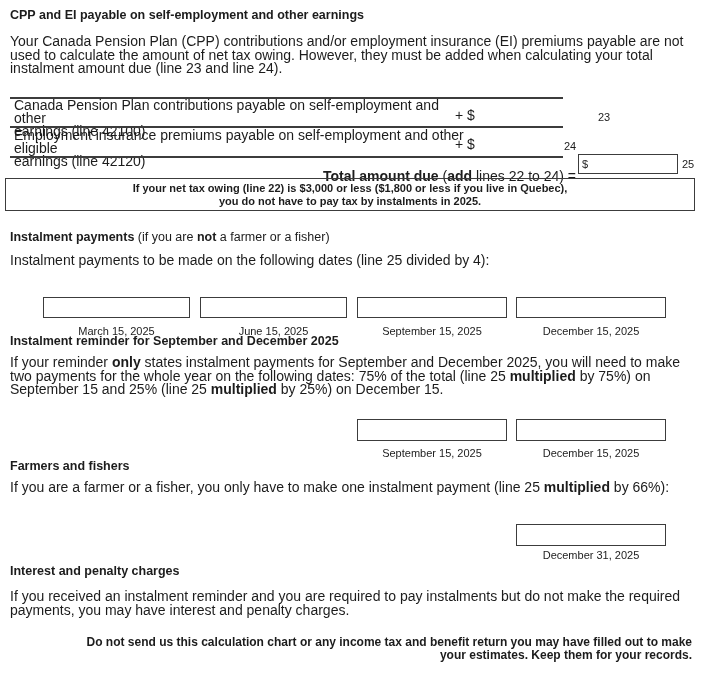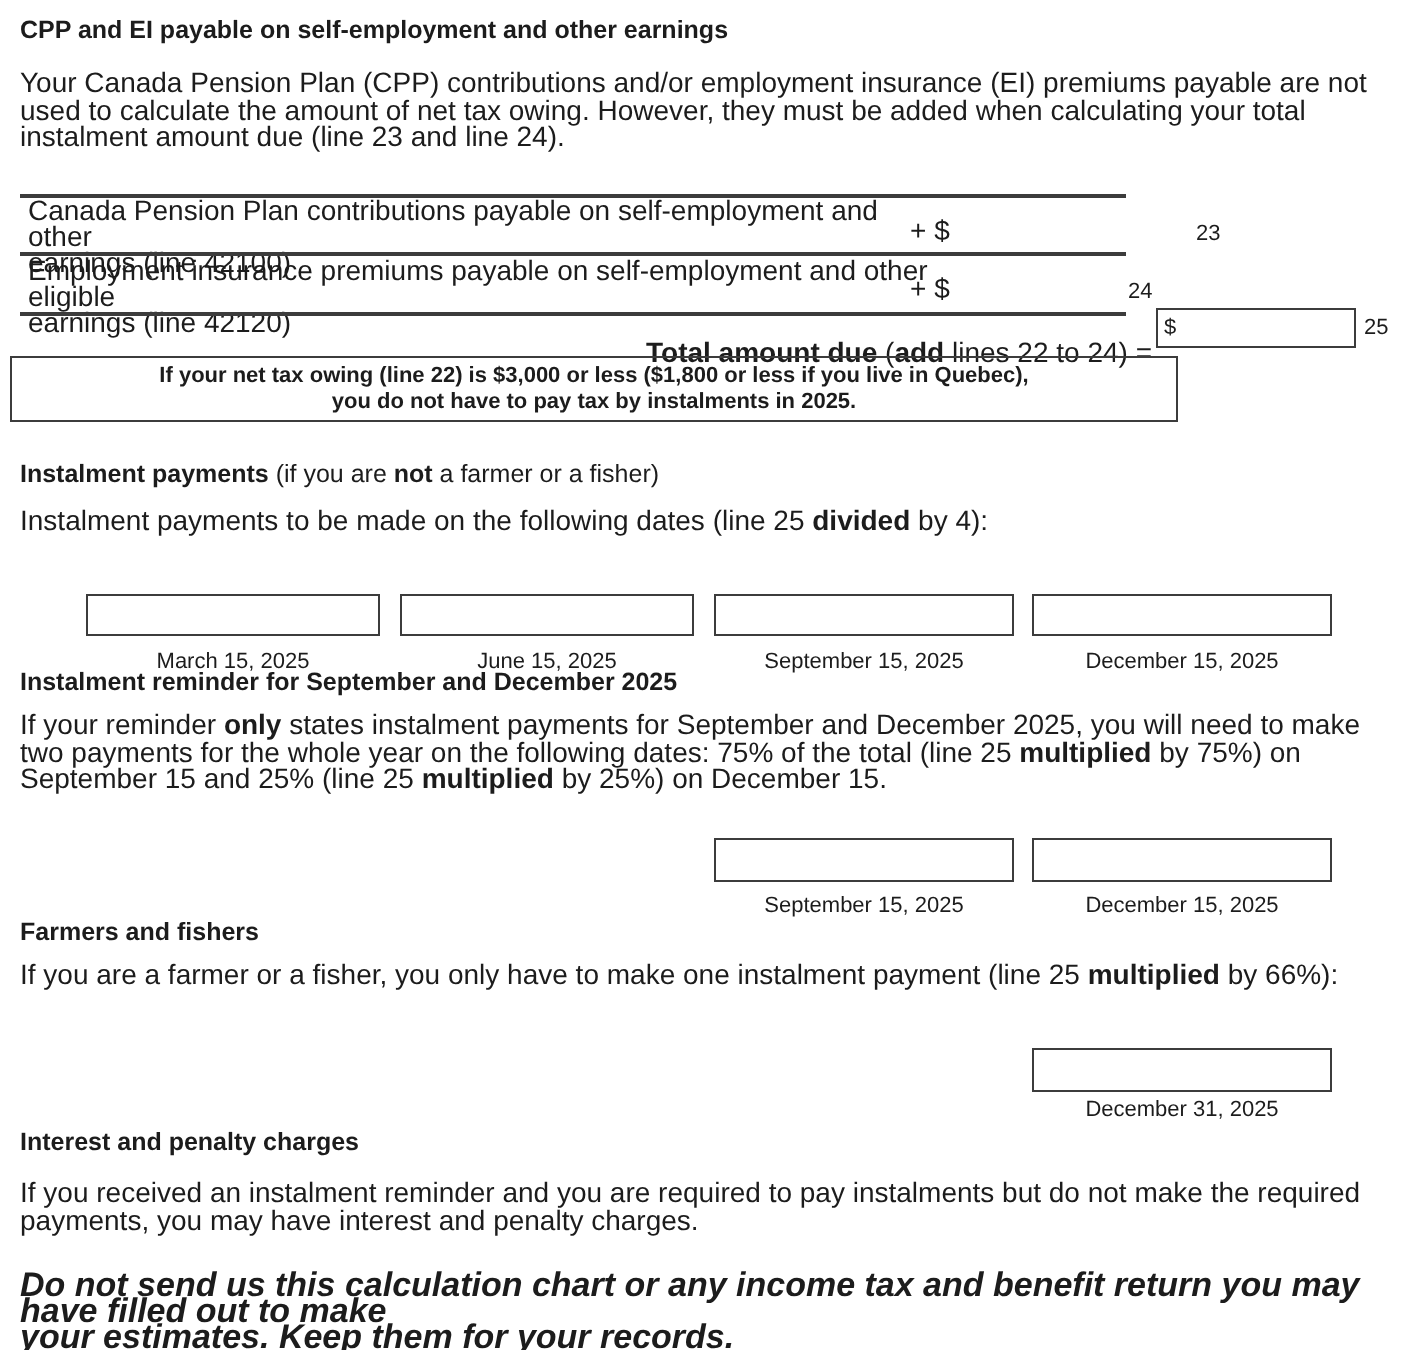--- a/index.html
+++ b/index.html
@@ -30,21 +30,21 @@
   .totalbox input {
     flex:1; min-width:0; border:none; outline:none; background:transparent;
     font:11px "Liberation Sans", sans-serif; color:#1c1c1c; padding:0 3px;
   }
   .notice {
     position:absolute; box-sizing:border-box; border:1.5px solid #3c3c3c;
     font-size:11px; font-weight:bold; line-height:13px; text-align:center;
     display:flex; flex-direction:column; justify-content:center;
   }
   .datelabel { position:absolute; font-size:11px; text-align:center; white-space:nowrap;margin-top:44px; }
-  .footnote { font-size:17px; font-weight:bold; line-height:13px; text-align:left;font-style:italic; }
+  .footnote { font-size:12px; font-weight:bold; line-height:13px; text-align:right; }
 </style>
 </head>
 <body>
 
 <div class="page">
 
   <div class="heading abs" style="left:10px; top:8px;">CPP and EI payable on self-employment and other earnings</div>
   <div class="para abs" style="left:10px; top:35px; width:684px;">Your Canada Pension Plan (CPP) contributions and/or employment insurance (EI) premiums payable are not used to calculate the amount of net tax owing. However, they must be added when calculating your total instalment amount due (line 23 and line 24).</div>
 
   <div class="rule" style="left:10px; top:97px; width:553px;"></div>
@@ -69,27 +69,27 @@
 
   <div class="rule" style="left:10px; top:156px; width:553px;"></div>
 
   <div class="para abs" style="left:250px; top:170px; width:326px; text-align:right; white-space:nowrap;"><span style="font-weight: 700;">Total amount due</span><span style="font-weight: 400;"> (</span><span style="font-weight: 700;">add</span><span style="font-weight: 400;"> lines 22 to 24) =</span></div>
   <div class="totalbox" style="left:578px; top:154px; width:100px; height:20px;">
     <span class="cur">$</span>
     <input value="" style="">
   </div>
   <div class="linenum abs" style="left:682px; top:158px;">25</div>
 
-  <div class="notice" style="left:5px; top:178px; width:584px; height:33px;">
+  <div class="notice" style="left:5px; top:178px; width:690px; height:33px;">
     <div>If your net tax owing (line 22) is $3,000 or less ($1,800 or less if you live in Quebec),</div>
     <div>you do not have to pay tax by instalments in 2025.</div>
   </div>
 
   <div class="heading-mixed abs" style="left:10px; top:230px;text-align:right;"><span style="font-weight: 700;">Instalment payments</span><span style="font-weight: 400;"> (if you are </span><span style="font-weight: 700;">not</span><span style="font-weight: 400;"> a farmer or a fisher)</span></div>
-  <div class="para abs" style="left:10px; top:254px; width:684px;"><span style="font-weight: 400;">Instalment payments to be made on the following dates (line 25 </span><span style="font-weight: 700;">divided</span><span style="font-weight: 400;"> by 4):</span></div>
+  <div class="para abs" style="left:10px; top:254px; width:684px;"><span style="font-weight: 400;">Instalment payments to be made on the following dates (line 25 </span><span style="font-weight: 400;">divided</span><span style="font-weight: 400;"> by 4):</span></div>
 
   <div class="datelabel" style="left:43px;  top:281px; width:147px;">March 15, 2025</div>
   <div class="datelabel" style="left:200px; top:281px; width:147px;">June 15, 2025</div>
   <div class="datelabel" style="left:357px; top:281px; width:150px;">September 15, 2025</div>
   <div class="datelabel" style="left:516px; top:281px; width:150px;">December 15, 2025</div>
 
   <input class="fieldbox" style="left: 43px; top: 297px; width: 147px; height: 21px;" value="">
   <input class="fieldbox" style="left: 200px; top: 297px; width: 147px; height: 21px;" value="">
   <input class="fieldbox" style="left: 357px; top: 297px; width: 150px; height: 21px;" value="">
   <input class="fieldbox" style="left: 516px; top: 297px; width: 150px; height: 21px;" value="">

